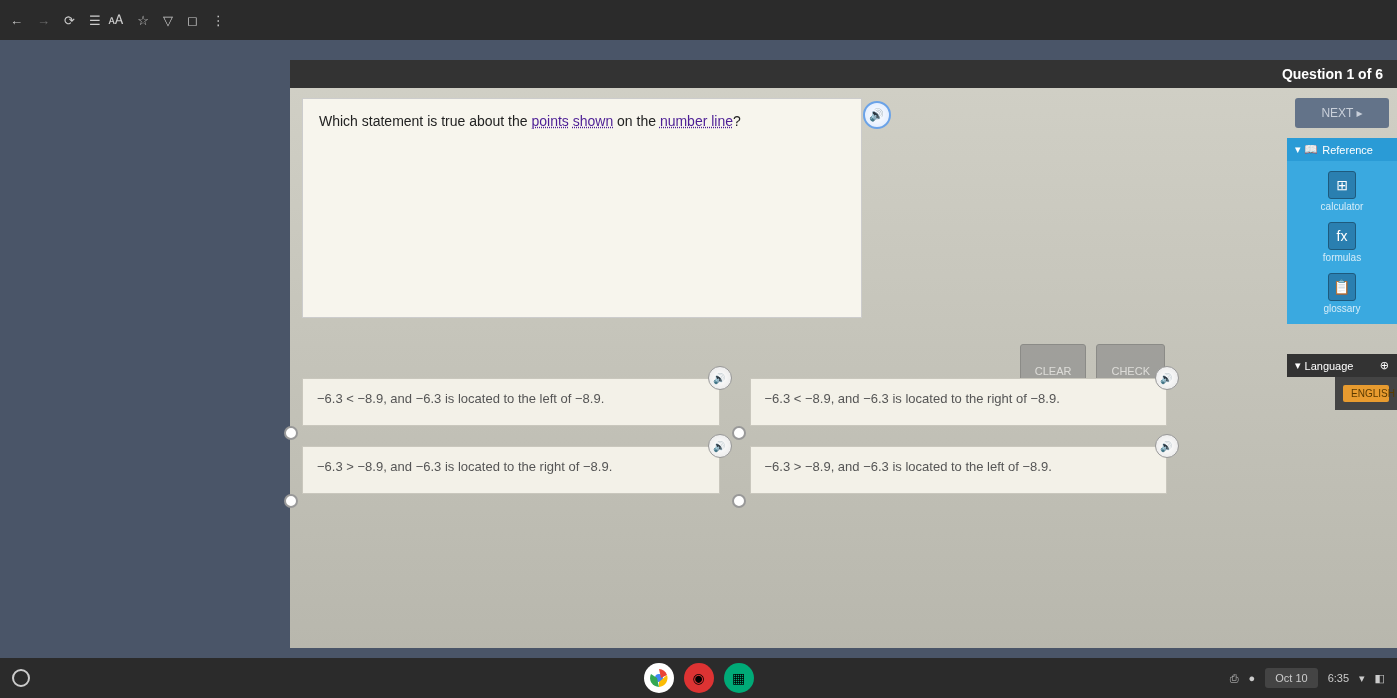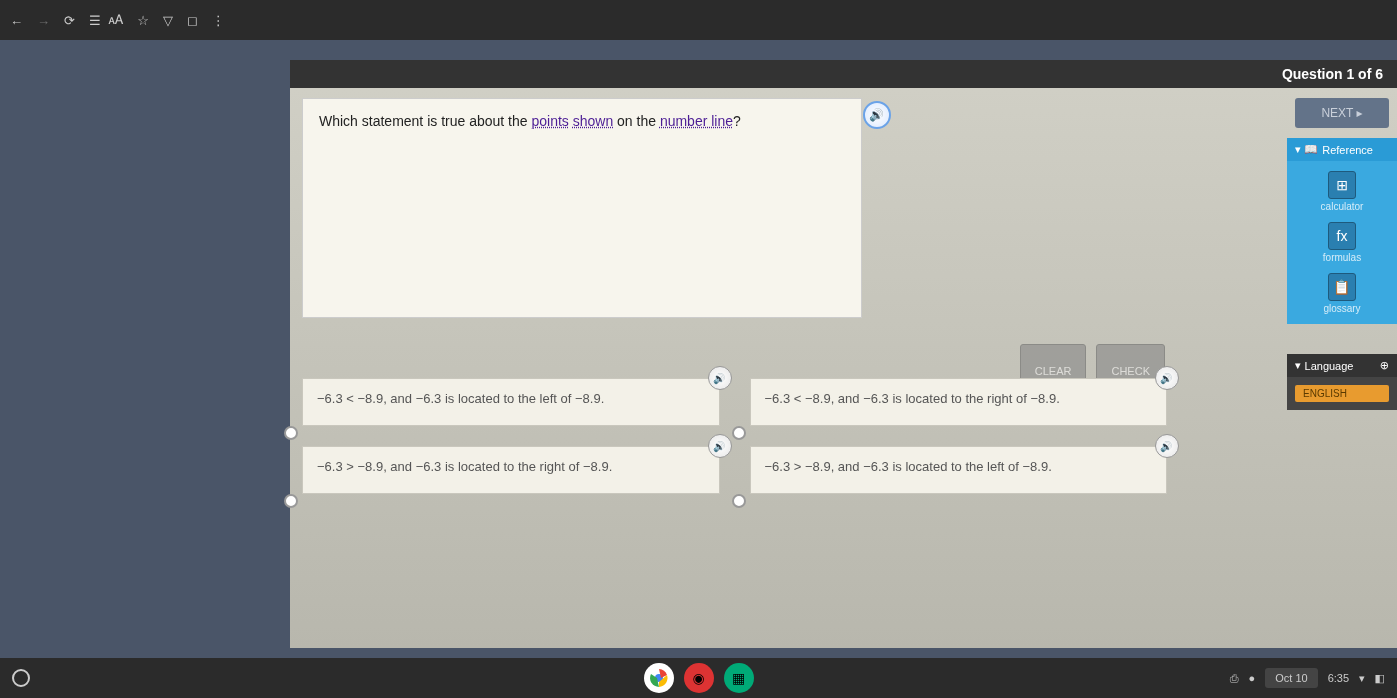--- a/index.html
+++ b/index.html
@@ -44,21 +44,21 @@
   .answer .radio { position: absolute; left: -18px; bottom: -14px; width: 14px; height: 14px; border: 2px solid #999; border-radius: 50%; background: #fff; }
   .answer .audio-a { position: absolute; right: -12px; top: -12px; width: 24px; height: 24px; border-radius: 50%; background: radial-gradient(#fff,#e6e6e6); border: 1px solid #999; display:flex; align-items:center; justify-content:center; font-size:10px; cursor:pointer; }
 
   .right-panel { position: absolute; right: 0; top: 0; width: 110px; }
   .next-btn { margin: 10px 8px; background: #637389; color: #c9d0da; text-align: center; padding: 8px 4px; font-size: 12px; border-radius: 3px; cursor: pointer; }
   .ref-header { background: #2a9bd6; color: #fff; font-size: 11px; padding: 5px 8px; display:flex; align-items:center; gap:4px; }
   .ref-body { background: #3aa9e0; padding: 10px 4px; display: flex; flex-direction: column; align-items: center; gap: 10px; }
   .tool { display: flex; flex-direction: column; align-items: center; gap: 2px; color: #d4ecf8; font-size: 10px; cursor:pointer; }
   .tool-icon { width: 28px; height: 28px; background: #2a7fb0; border: 1px solid #1e5a7d; border-radius: 3px; display:flex; align-items:center; justify-content:center; color:#fff; font-size:14px; }
   .lang-header { background: #333; color: #fff; font-size: 11px; padding: 5px 8px; margin-top: 30px; display:flex; align-items:center; gap:4px; }
-  .lang-body { background: #444; padding: 8px; }
+  .lang-body { background: #444; padding: 8px; margin-left: 48px; }
   .lang-btn { background: #e89b2f; color: #5a3a00; font-size: 10px; padding: 3px 8px; border-radius: 2px; cursor:pointer; }
 
   .taskbar { position: absolute; bottom: 0; left: 0; right: 0; height: 40px; background: #2b2b2b; display: flex; align-items: center; padding: 0 12px; }
   .taskbar .start { width: 18px; height: 18px; border: 2px solid #ccc; border-radius: 50%; }
   .taskbar .center-apps { position: absolute; left: 50%; transform: translateX(-50%); display: flex; gap: 10px; }
   .app-circle { width: 30px; height: 30px; border-radius: 50%; display:flex; align-items:center; justify-content:center; font-size:14px; }
   .taskbar .tray { position: absolute; right: 12px; display: flex; align-items: center; gap: 10px; color: #ccc; font-size: 11px; }
   .tray-pill { background: #444; padding: 4px 10px; border-radius: 3px; }
 </style>
 </head>

